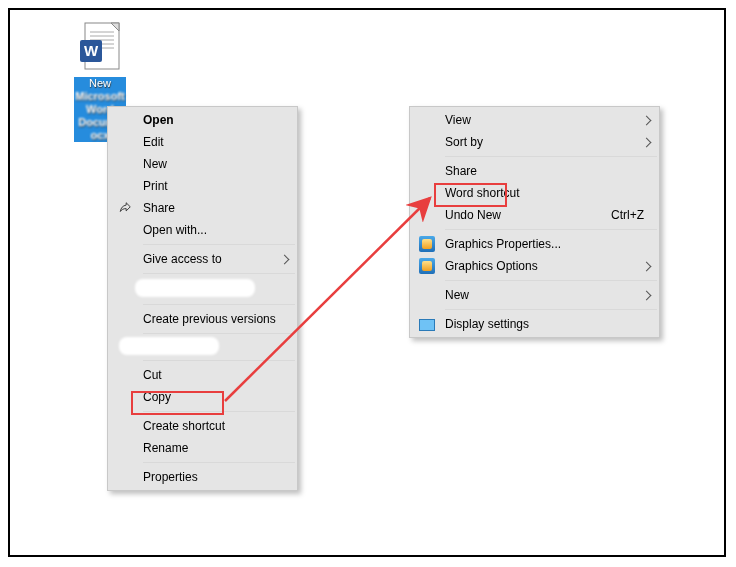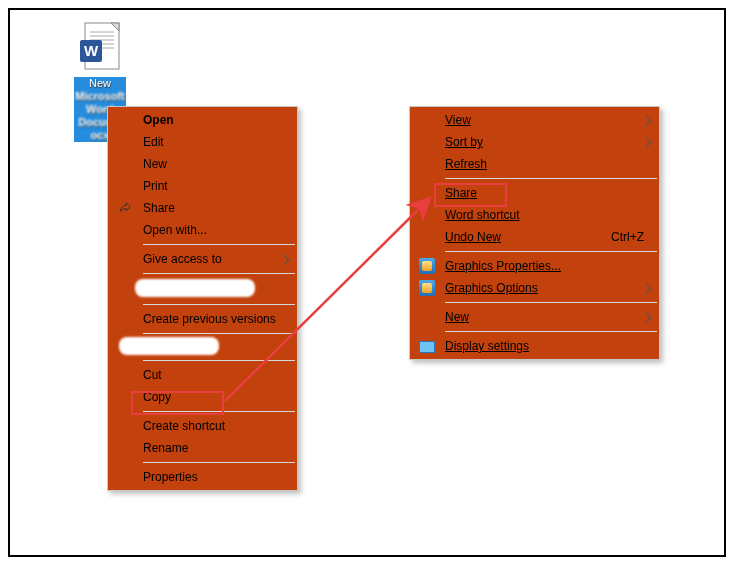--- a/index.html
+++ b/index.html
@@ -49,21 +49,21 @@
     display: inline-block;
   }
   .desktop-icon .caption .blurry {
     filter: blur(0.8px);
     font-weight: bold;
   }
 
   
   .menu {
     position: absolute;
-    background: #c2410c;
+    background: #e5e5e5;
     border: 1px solid #c8c8c8;
     box-shadow: 3px 3px 5px rgba(0,0,0,0.25);
     padding: 2px 1px;
     box-sizing: border-box;
   }
   .menu .mitem {
     position: relative;
     height: 22px;
     line-height: 22px;
     padding-left: 34px;
@@ -229,30 +229,29 @@
   <div class="sep"></div>
   <div class="mitem"><span>Cut</span></div>
   <div class="mitem"><span>Copy</span></div>
   <div class="sep"></div>
   <div class="mitem"><span>Create shortcut</span></div>
   <div class="mitem"><span>Rename</span></div>
   <div class="sep"></div>
   <div class="mitem"><span>Properties</span></div>
 </div>
 
-<div class="menu" style="left:409px; top:106px; width:251px;text-decoration:underline;">
+<div class="menu" style="left:409px; top:106px; width:251px;">
   <div class="mitem">
     <span>View</span>
     <span class="arrow chev"></span>
   </div>
   <div class="mitem">
     <span>Sort by</span>
     <span class="arrow chev"></span>
   </div>
-  <div class="mitem"><span>Refresh</span></div>
   <div class="sep"></div>
   <div class="mitem"><span>Share</span></div>
   <div class="mitem"><span>Word shortcut</span></div>
   <div class="mitem">
     <span>Undo New</span>
     <span class="shortcut">Ctrl+Z</span>
   </div>
   <div class="sep"></div>
   <div class="mitem">
     <span class="licon">

